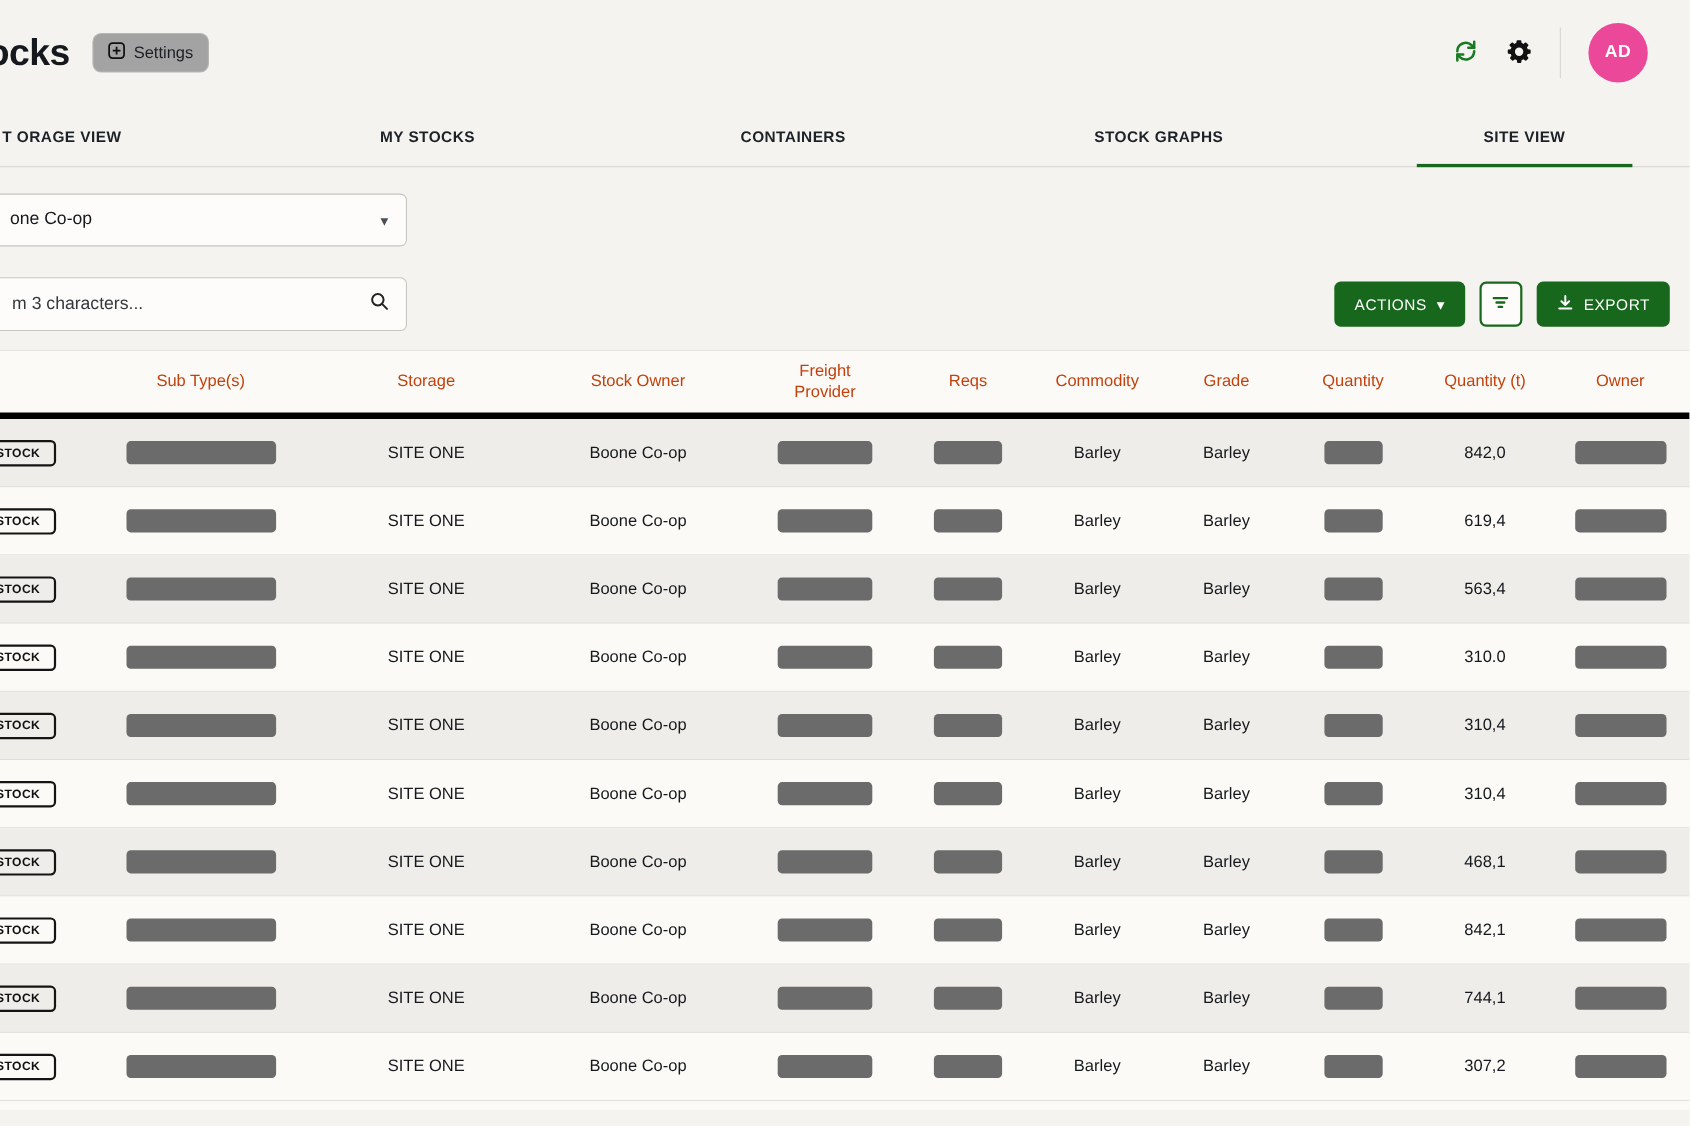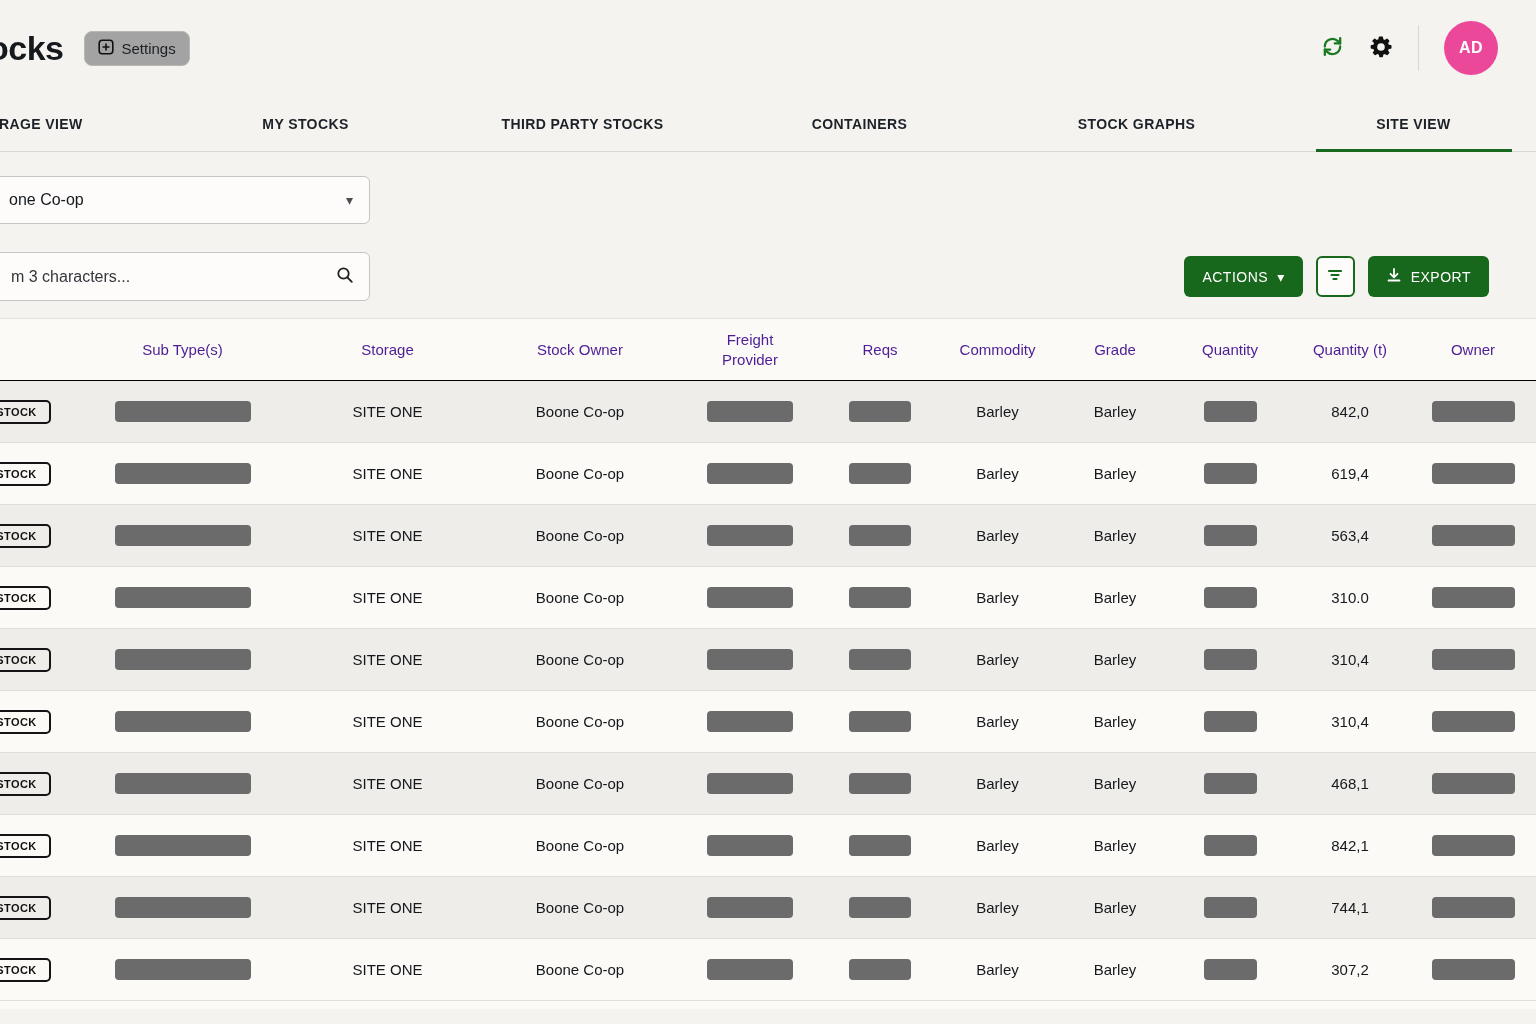--- a/index.html
+++ b/index.html
@@ -47,25 +47,25 @@
     border-radius:6px;display:flex;align-items:center;padding:0 15px 0 58px}
   .search-box input{border:none;outline:none;background:transparent;font-size:16px;flex:1;color:#2b2f36;
     font-family:"Liberation Sans",sans-serif}
   .search-box input::placeholder{color:#33373d;opacity:1}
   .spacer{flex:1}
   .btn-green{background:var(--green);color:#fff;border:none;border-radius:6px;font-weight:400;font-size:14px;
     letter-spacing:.5px;display:inline-flex;align-items:center;gap:9px;padding:0 18px;height:41px;cursor:pointer;
     font-family:"Liberation Sans",sans-serif}
   .btn-filter{width:39px;height:41px;background:#fdfcfa;border:2px solid var(--green);border-radius:6px;
     display:flex;align-items:center;justify-content:center;margin:0 13px;cursor:pointer}
-  .btn-export{margin-right:47px}
+  .btn-export{margin-right:18px}
   
   .table{margin-top:17px;background:var(--row-white);border-top:1px solid #e4e2de}
   .thead{display:grid;grid-template-columns:var(--cols);height:62px;align-items:center;
-    border-bottom:1px solid #000000;font-size:15px;color:#4c1d95;background:var(--row-white)}
+    border-bottom:6px solid #000000;font-size:15px;color:#c2410c;background:var(--row-white)}
   .th{display:flex;align-items:center;justify-content:center;text-align:center;line-height:1.3}
   .th span{display:inline-block}
   .thead .th:nth-child(5) span{max-width:64px}
   .thead .th:nth-child(10) span{max-width:80px}
   .trow{display:grid;grid-template-columns:var(--cols);height:62px;align-items:center;
     border-bottom:1px solid #e0dedb;font-size:15px;cursor:pointer}
   .tbody .trow:nth-child(odd){background:var(--row-gray)}
   .tbody .trow:nth-child(even){background:var(--row-white)}
   .td{display:flex;align-items:center;justify-content:center;text-align:center}
   .td-badge{justify-content:flex-start;overflow:visible}
@@ -108,21 +108,20 @@
       </span>
     </button>
     <div class="vdiv"></div>
     <div class="avatar">AD</div>
   </div>
 </header>
 
 <nav class="tabs">
   <div class="tab">T ORAGE VIEW</div>
   <div class="tab">MY STOCKS</div>
-  <div class="tab">THIRD PARTY STOCKS</div>
   <div class="tab">CONTAINERS</div>
   <div class="tab">STOCK GRAPHS</div>
   <div class="tab active">SITE VIEW</div>
 </nav>
 
 <div class="select-row">
   <div class="site-select">
     <span>one Co-op</span>
     <span class="chev">▾</span>
   </div>

